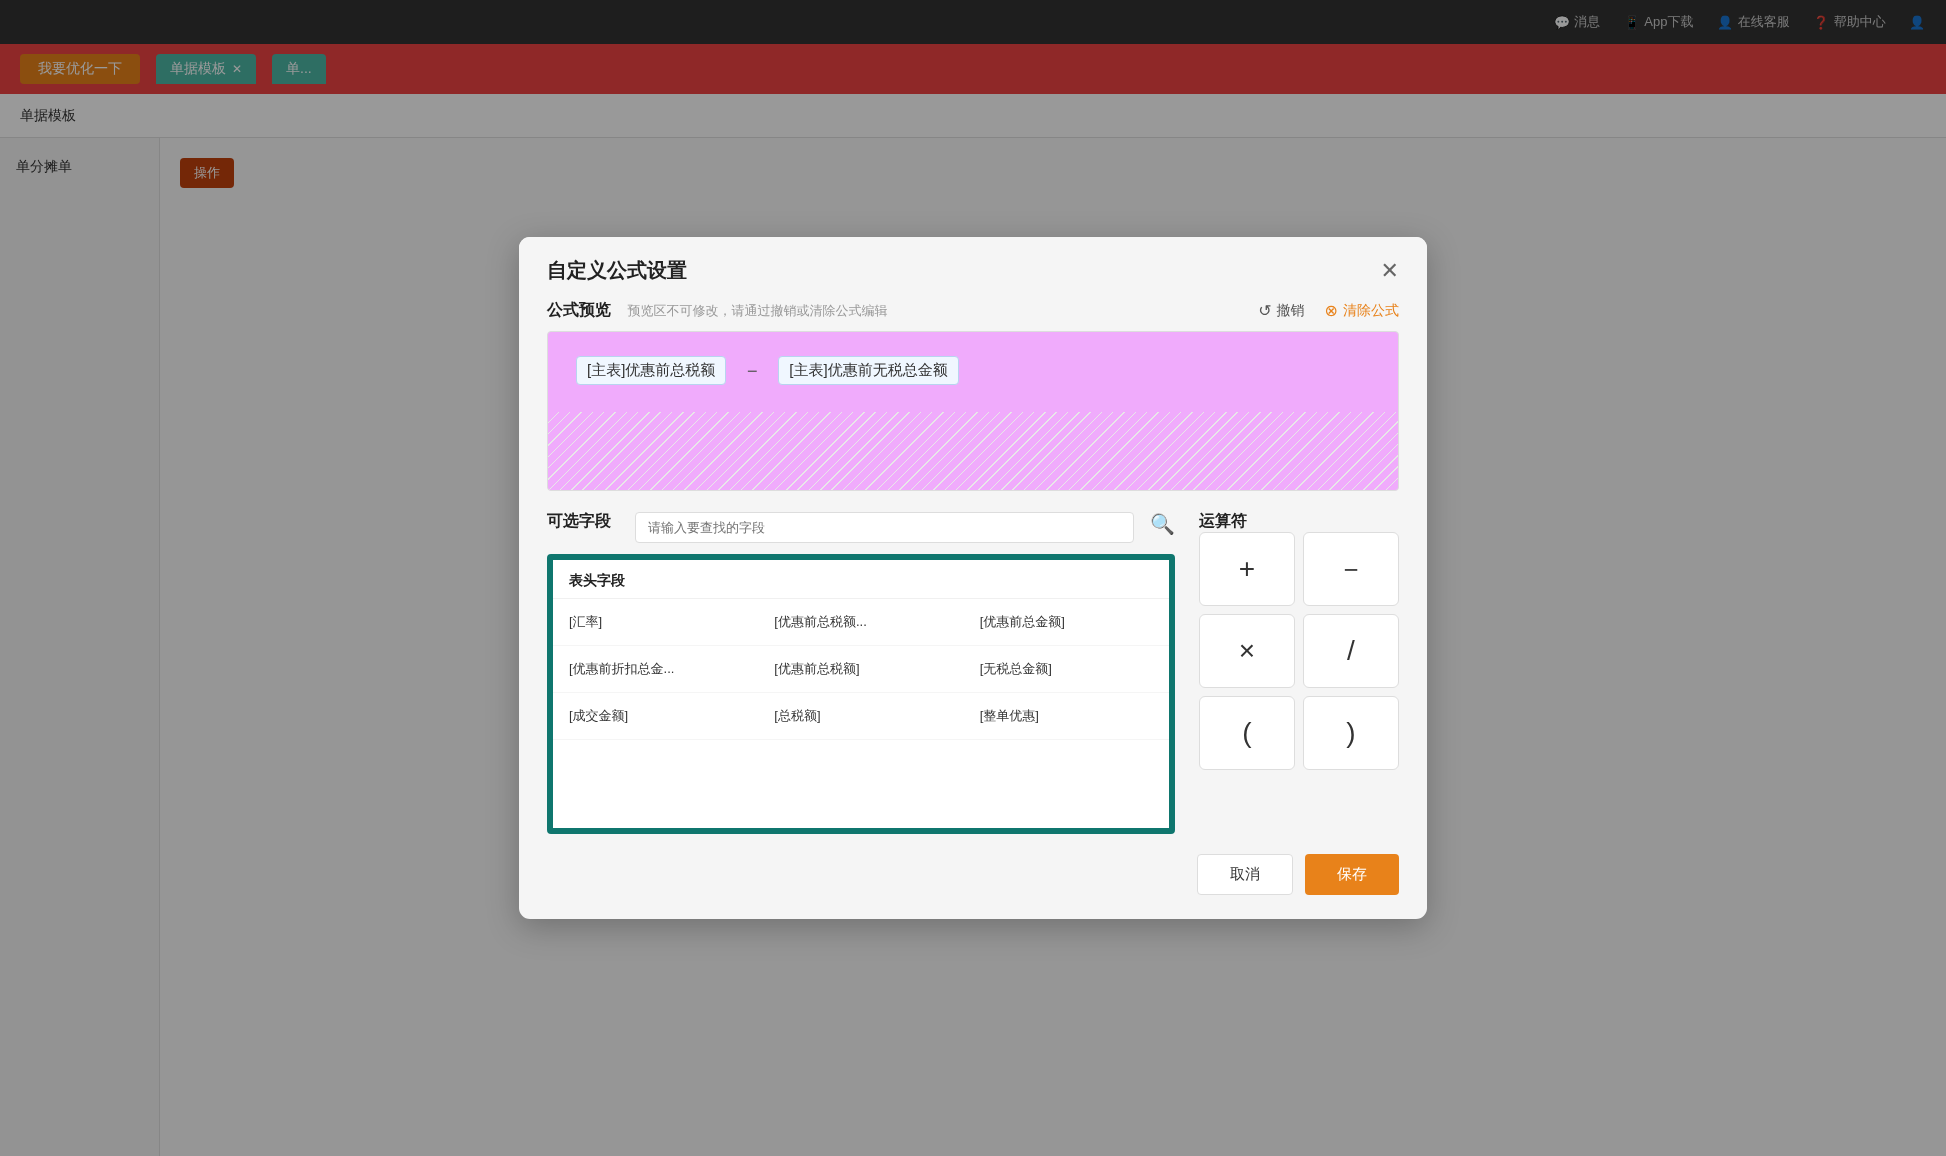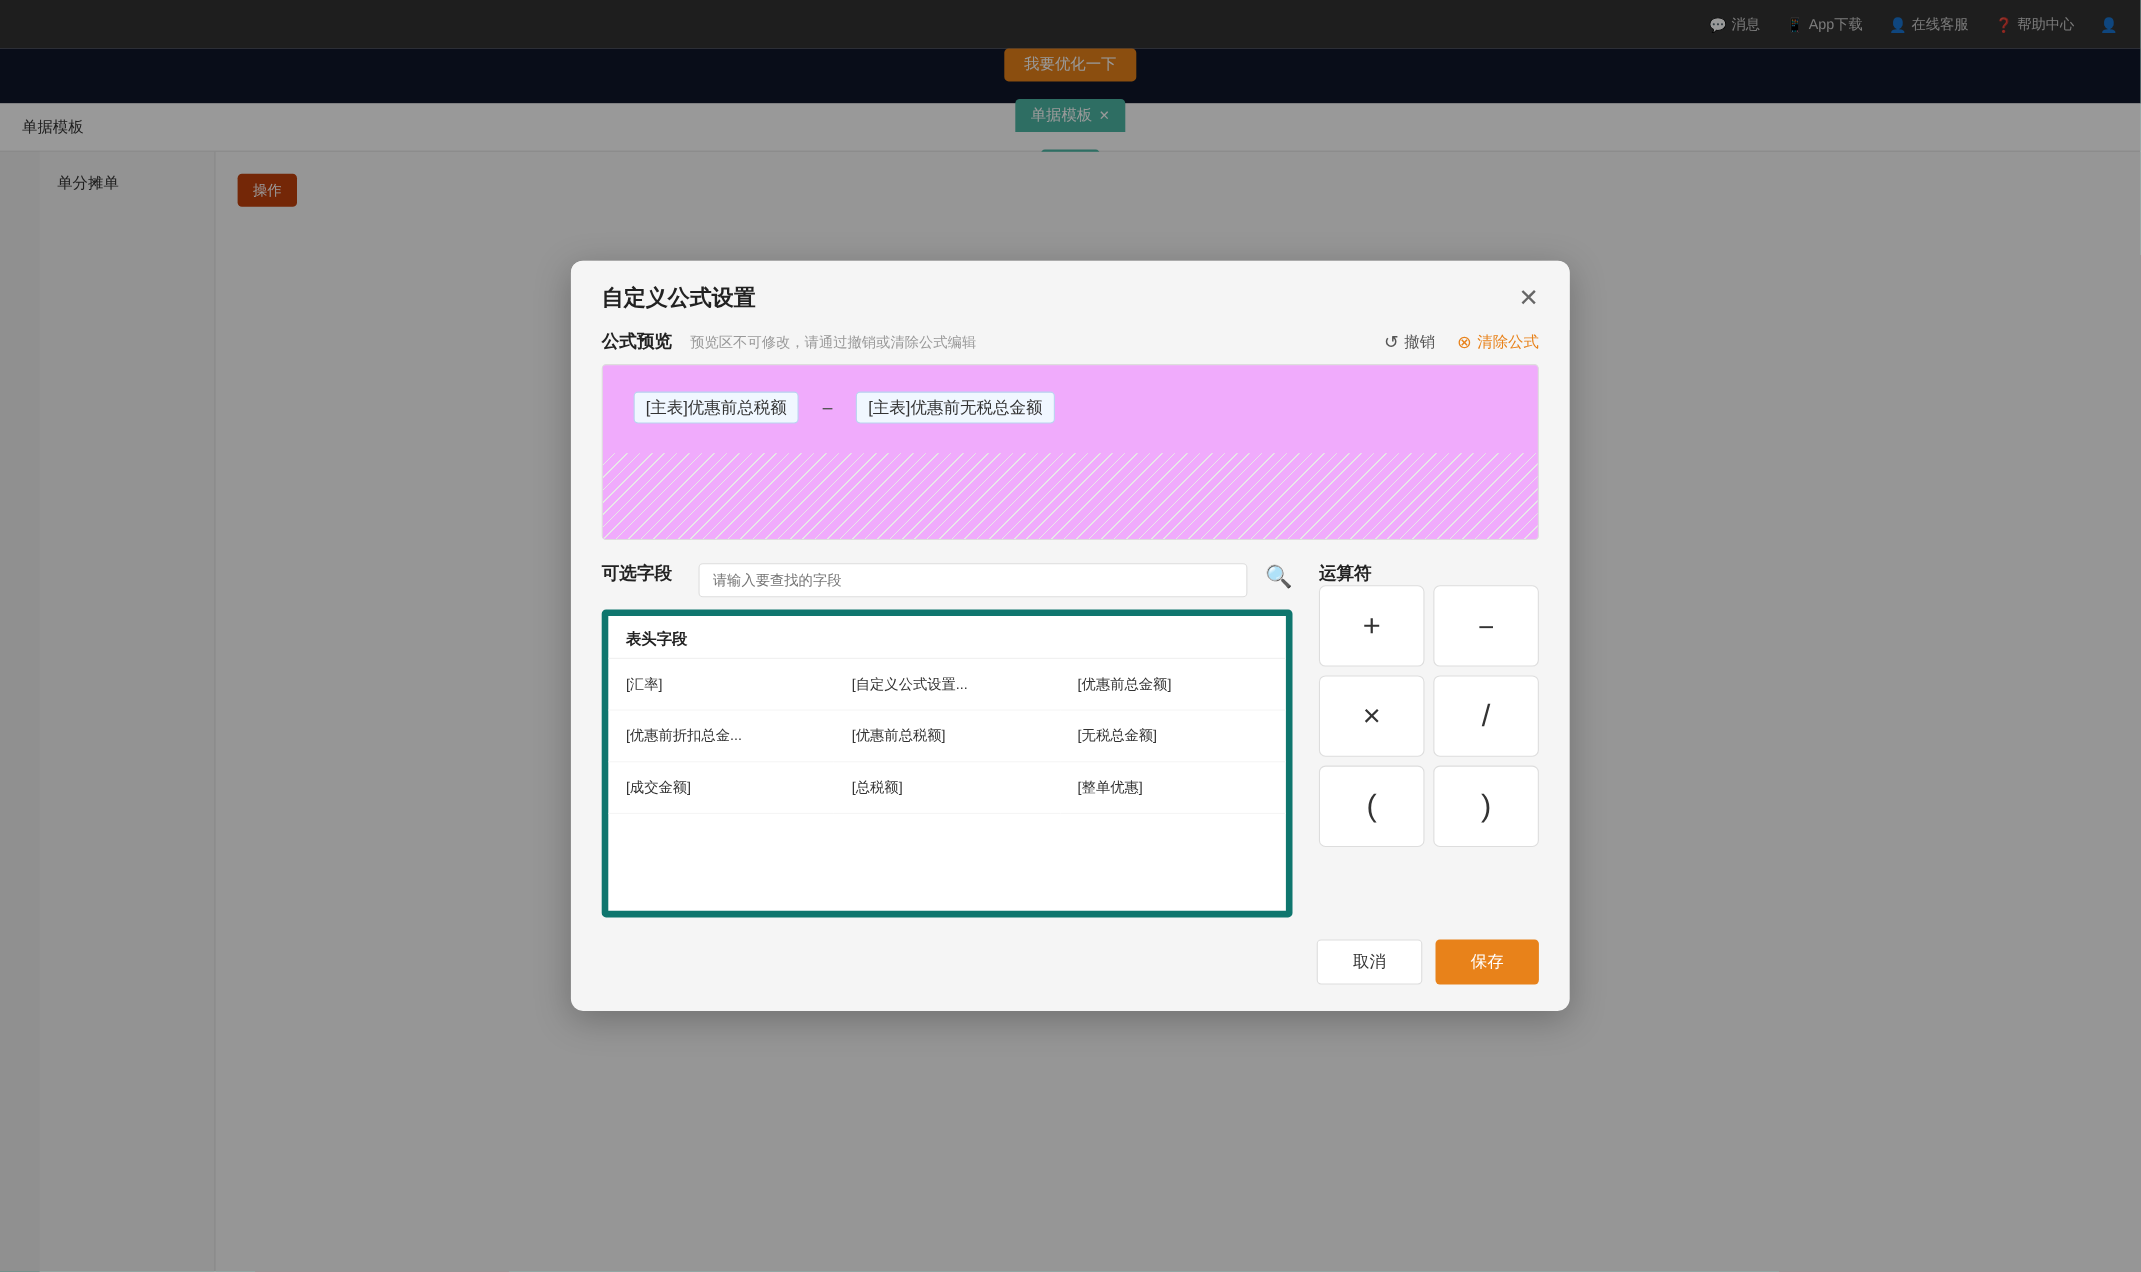--- a/index.html
+++ b/index.html
@@ -35,26 +35,25 @@
       color: #ccc;
       font-size: 13px;
       display: flex;
       align-items: center;
       gap: 4px;
     }
 
     
     .teal-bar {
       height: 50px;
-      background: #0f172a;
+      background: #ef4444;
       display: flex;
       align-items: center;
       padding: 0 20px;
       gap: 16px;
-      flex-direction: column;
     }
     .tab-badge {
       background: #e8821a;
       color: white;
       padding: 6px 18px;
       border-radius: 4px;
       font-size: 14px;
     }
     .tab-item {
       background: #4db8a6;
@@ -74,21 +73,20 @@
       display: flex;
       align-items: center;
       padding: 0 20px;
       border-bottom: 1px solid #e0e0e0;
     }
 
     
     .content-area {
       display: flex;
       height: calc(100% - 138px);
-      padding-left: 36px;
     }
     .sidebar {
       width: 160px;
       background: #f5f5f5;
       border-right: 1px solid #e0e0e0;
       padding: 10px 0;
     }
     .sidebar-item {
       padding: 10px 16px;
       font-size: 14px;
@@ -474,21 +472,21 @@
             <div class="search-row" style="flex:1;margin-left:24px;margin-bottom:0;">
               <input type="text" class="search-input" placeholder="请输入要查找的字段" style="">
               <span class="search-icon-wrap" style="color:#e8821a;font-size:20px;margin-left:-28px;">🔍</span>
             </div>
           </div>
 
           <div class="fields-list">
             <div class="fields-group-header">表头字段</div>
             <div class="fields-grid">
               <div class="field-item">[汇率]</div>
-              <div class="field-item">[自定义公式设置...</div>
+              <div class="field-item">[优惠前总税额...</div>
               <div class="field-item">[优惠前总金额]</div>
               <div class="field-item">[优惠前折扣总金...</div>
               <div class="field-item">[优惠前总税额]</div>
               <div class="field-item">[无税总金额]</div>
               <div class="field-item">[成交金额]</div>
               <div class="field-item">[总税额]</div>
               <div class="field-item">[整单优惠]</div>
             </div>
           </div>
         </div>

